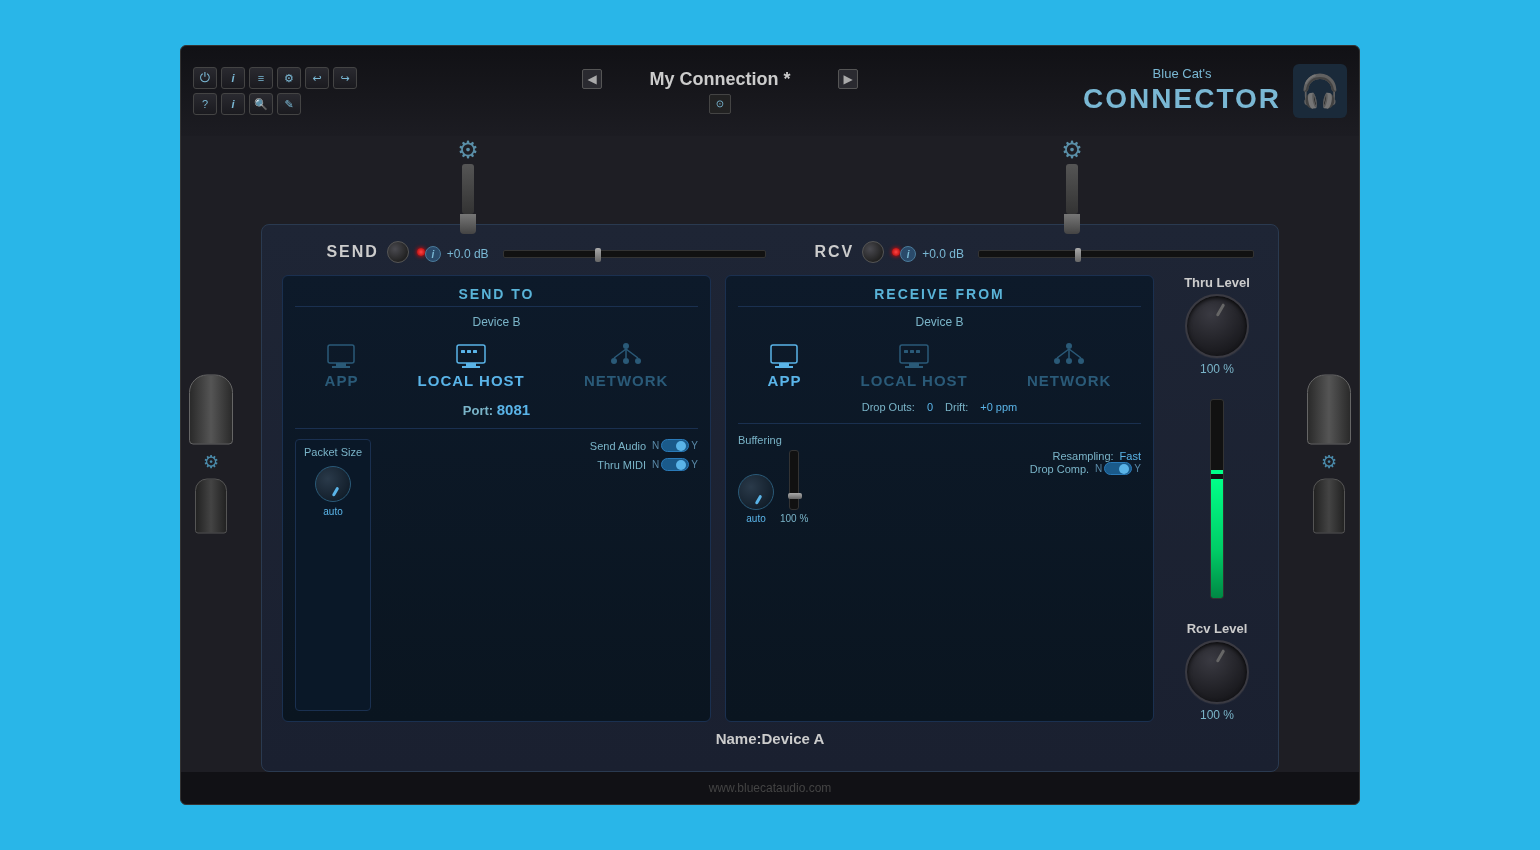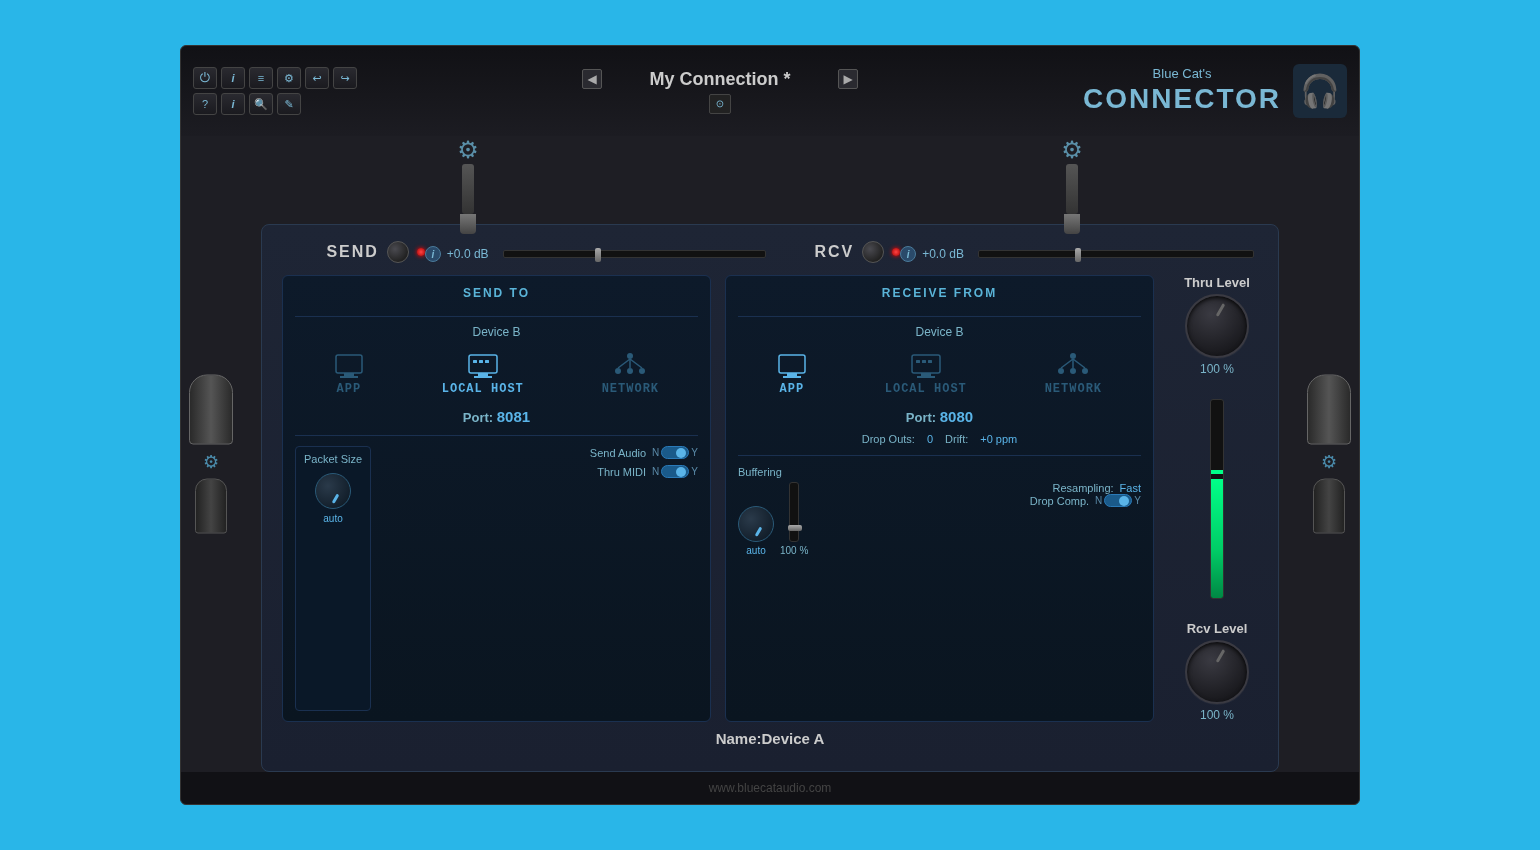--- a/index.html
+++ b/index.html
@@ -258,26 +258,26 @@
       border: 1px solid #1a3050;
       border-radius: 6px;
       padding: 10px 12px;
       display: flex;
       flex-direction: column;
       gap: 8px;
     }
 
     .sub-panel-title {
       color: #5ab4d8;
-      font-size: 12px;
+      font-size: 14px;
       font-weight: bold;
       letter-spacing: 2px;
       text-align: center;
       border-bottom: 1px solid #1a3050;
-      padding-bottom: 16px;
+      padding-bottom: 4px;
     }
 
     .device-label {
       color: #7ab4c8;
       font-size: 12px;
       text-align: center;
     }
 
     .device-icons-row {
       display: flex;
@@ -286,24 +286,23 @@
       padding: 4px 0;
     }
     .device-option {
       display: flex;
       flex-direction: column;
       align-items: center;
       gap: 3px;
       cursor: pointer;
     }
     .device-option-label {
-      font-size: 12px;
+      font-size: 15px;
       font-weight: bold;
       letter-spacing: 1px;
-      font-family: Liberation Mono, monospace;
     }
     .device-option.active .device-option-label { color: #5ab4e8; }
     .device-option:not(.active) .device-option-label { color: #2a5a78; }
 
     .port-row {
       color: #7ab4c8;
       font-size: 13px;
       text-align: center;
       font-weight: bold;
     }
@@ -758,21 +757,20 @@
                 <circle cx="18" cy="20" r="3" fill="#2a5a78"></circle>
                 <circle cx="30" cy="20" r="3" fill="#2a5a78"></circle>
                 <line x1="18" y1="8" x2="6" y2="17" stroke="#2a5a78" stroke-width="1.5"></line>
                 <line x1="18" y1="8" x2="18" y2="17" stroke="#2a5a78" stroke-width="1.5"></line>
                 <line x1="18" y1="8" x2="30" y2="17" stroke="#2a5a78" stroke-width="1.5"></line>
               </svg>
               <span class="device-option-label">NETWORK</span>
             </div>
           </div>
 
-          <div class="port-row"><span>Port: </span><span style="color:#5ab4e8; font-size:15px;">8080</span></div>
 
           <div class="dropout-row">
             <span>Drop Outs:</span>
             <span style="color:#5ab4e8;">0</span>
             <span>Drift:</span>
             <span style="color:#5ab4e8;">+0 ppm</span>
           </div>
 
           <div class="section-divider"></div>
 

